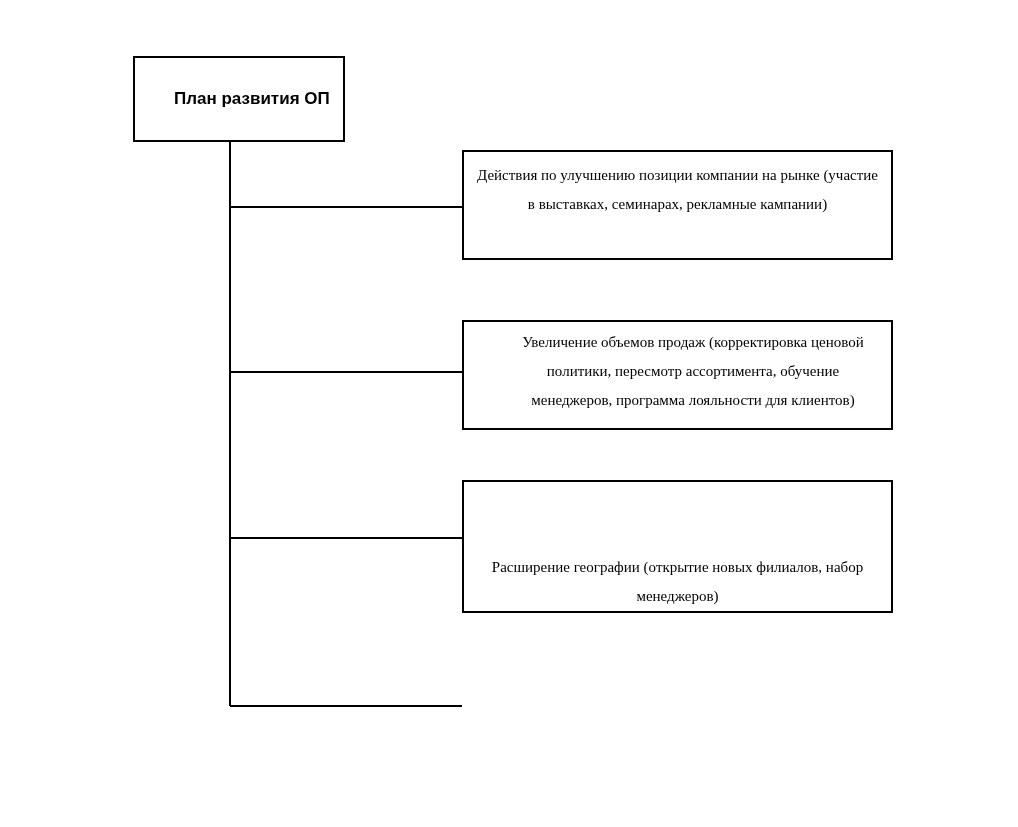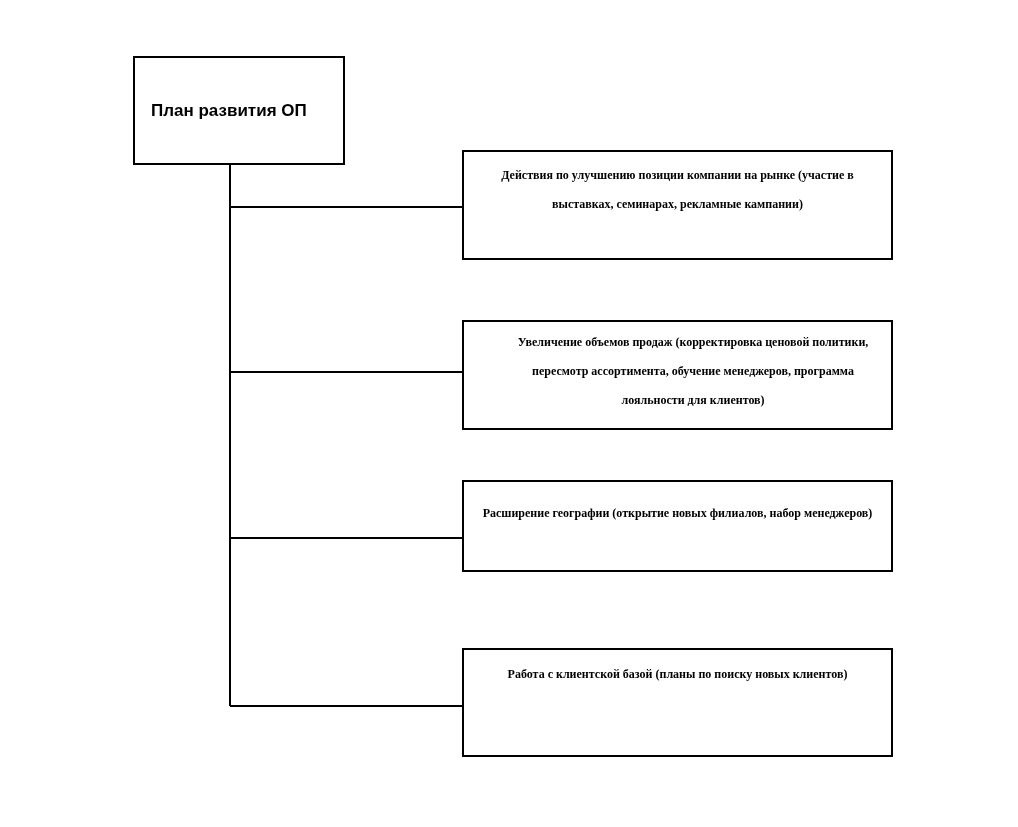--- a/index.html
+++ b/index.html
@@ -31,41 +31,42 @@
     position: absolute;
     box-sizing: border-box;
     background: #ffffff;
     border: 2px solid #000000;
     display: flex;
   }
   .node-root {
     left: 133px;
     top: 56px;
     width: 212px;
-    height: 109px;
+    height: 86px;
     align-items: center;
     justify-content: flex-start;
+    padding-left: 23px;
   }
   .node-root .node-text {
     font-family: "Liberation Sans", sans-serif;
     font-weight: bold;
     font-size: 17px;
     line-height: 22px;
     padding-left: 16px;
     text-align: left;
     white-space: nowrap;
   }
   .node-child {
     width: 431px;
     justify-content: center;
   }
   .node-child .node-text {
     font-family: "Liberation Serif", serif;
-    font-weight: bold;
-    font-size: 12px;
+    font-weight: normal;
+    font-size: 15px;
     line-height: 29px;
     text-align: center;
     width: 100%;
     padding: 0 10px;
     box-sizing: border-box;
   }
   .node-child-1 {
     left: 462px;
     top: 150px;
     height: 110px;
@@ -76,22 +77,22 @@
     left: 462px;
     top: 320px;
     height: 110px;
     align-items: flex-start;
     padding-left: 31px;
   }
   .node-child-2 .node-text { padding-top: 6px; }
   .node-child-3 {
     left: 462px;
     top: 480px;
-    height: 92px;
-    align-items: flex-start;
+    height: 133px;
+    align-items: flex-end;
   }
   .node-child-3 .node-text { padding-top: 17px; }
   .node-child-4 {
     left: 462px;
     top: 648px;
     height: 109px;
     align-items: flex-start;
   }
   .node-child-4 .node-text { padding-top: 10px; }
 </style>
@@ -117,17 +118,14 @@
   </div>
 
   <div class="node-box node-child node-child-2">
     <div class="node-text">Увеличение объемов продаж (корректировка ценовой политики, пересмотр ассортимента, обучение менеджеров, программа лояльности для клиентов)</div>
   </div>
 
   <div class="node-box node-child node-child-3">
     <div class="node-text">Расширение географии (открытие новых филиалов, набор менеджеров)</div>
   </div>
 
-  <div class="node-box node-child node-child-4">
-    <div class="node-text">Работа с клиентской базой (планы по поиску новых клиентов)</div>
-  </div>
 
 </div>
 
 </body></html>

